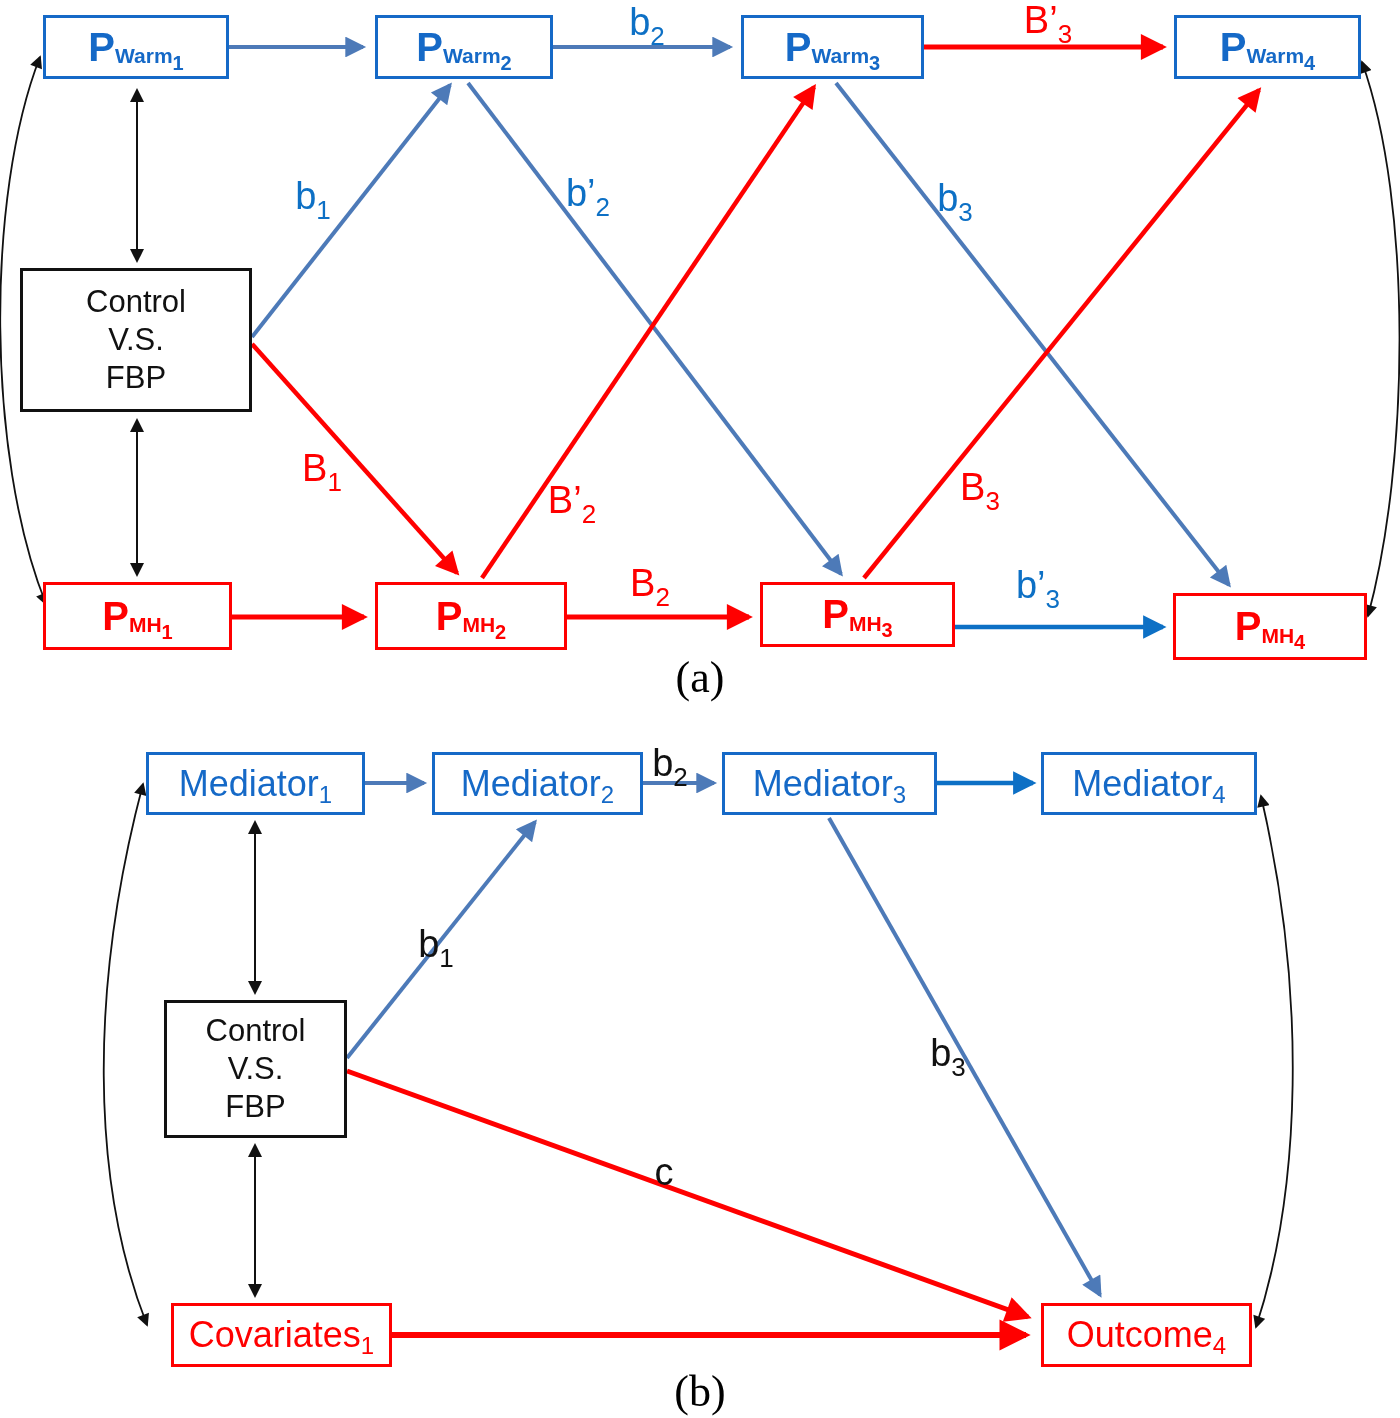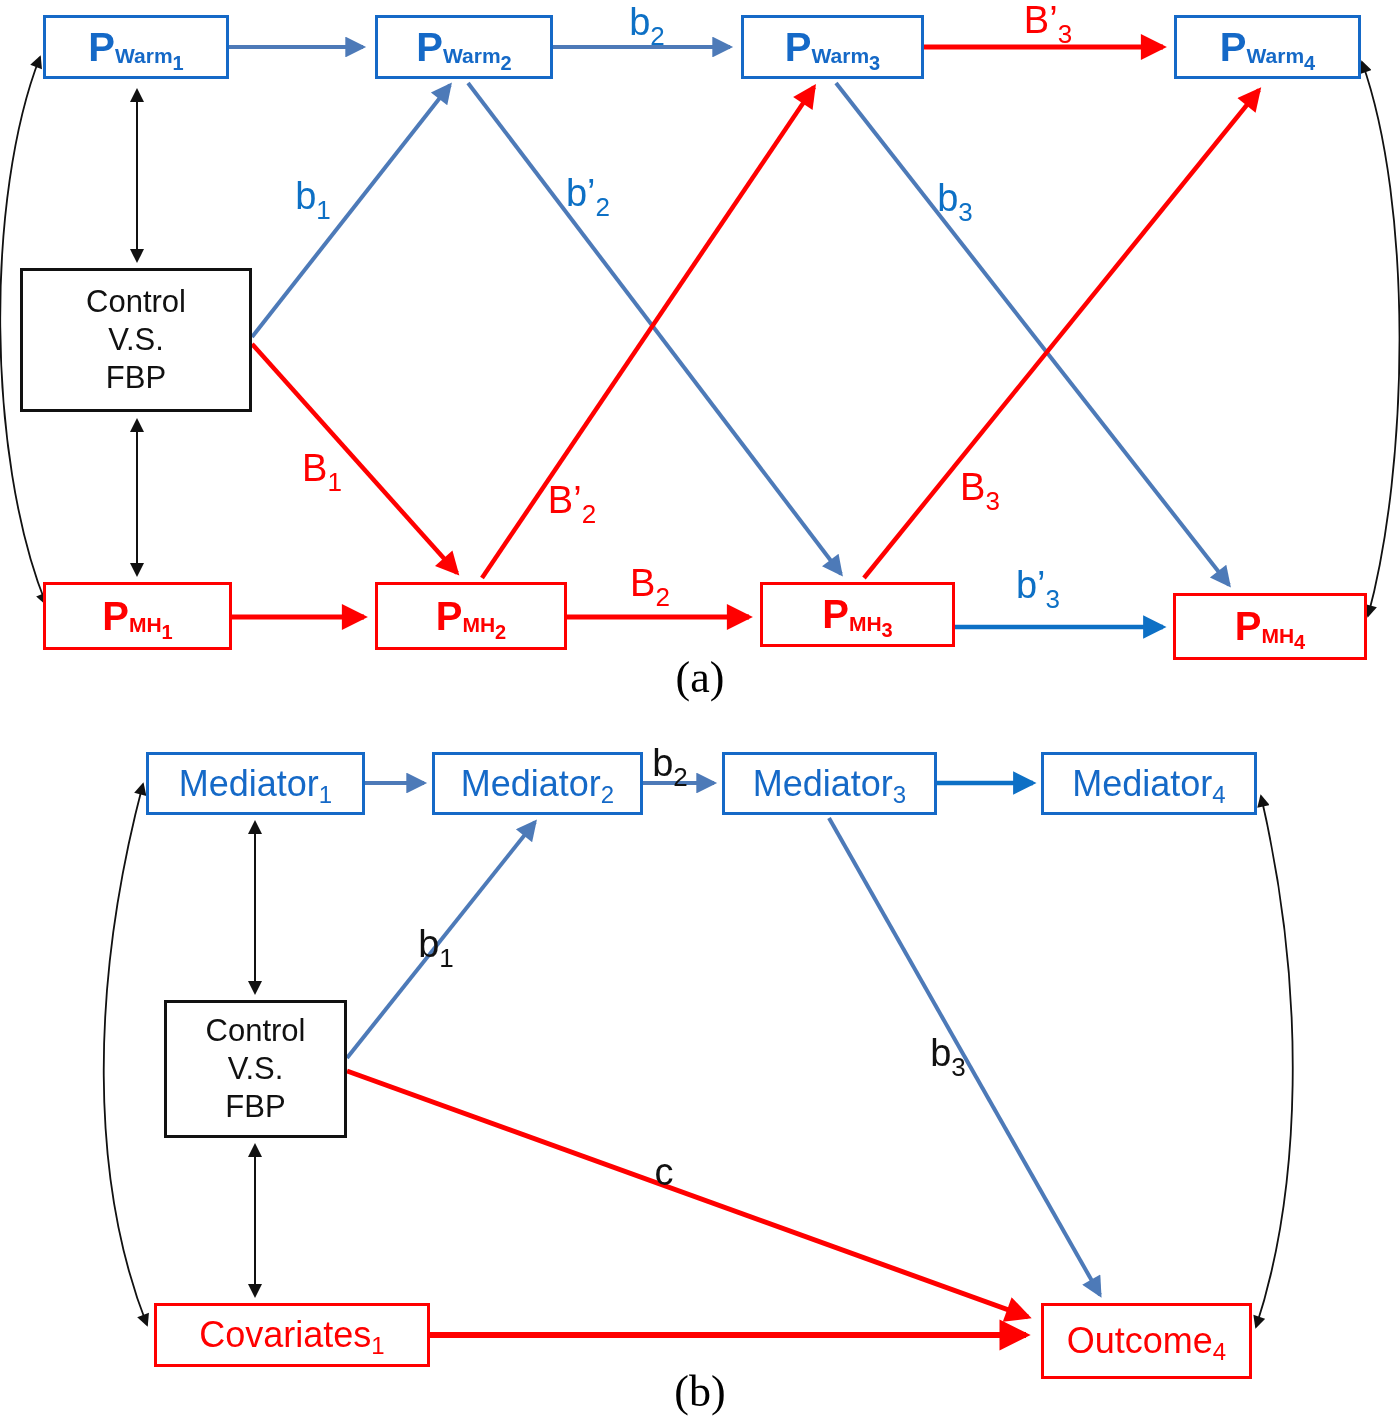--- a/index.html
+++ b/index.html
@@ -171,25 +171,25 @@
     <span class="wm">Mediator</span>
       <span class="wi">4</span>
   </div>
 
   <div class="box ctrl" style="left:164px;top:1000px;width:183px;height:138px">
     <div>Control</div>
     <div>V.S.</div>
     <div>FBP</div>
   </div>
 
-  <div class="box red" style="left:154px;top:1303px;width:276px;height:64px">
+  <div class="box red" style="left:171px;top:1303px;width:221px;height:64px">
     <span class="wm">Covariates</span>
       <span class="wi">1</span>
   </div>
-  <div class="box red" style="left:1041px;top:1303px;width:211px;height:76px">
+  <div class="box red" style="left:1041px;top:1303px;width:211px;height:64px">
     <span class="wm">Outcome</span>
       <span class="wi">4</span>
   </div>
 
   <div class="lbl blk" style="left:670px;top:763px"><span class="lm">b</span><span class="lsub">2</span></div>
   <div class="lbl blk" style="left:436px;top:944px"><span class="lm">b</span><span class="lsub">1</span></div>
   <div class="lbl blk" style="left:948px;top:1053px"><span class="lm">b</span><span class="lsub">3</span></div>
   <div class="lbl blk" style="left:664px;top:1172px"><span class="lm">c</span><span class="lsub"></span></div>
 
   <div class="caption" style="left:700px;top:1391px">(b)</div>

